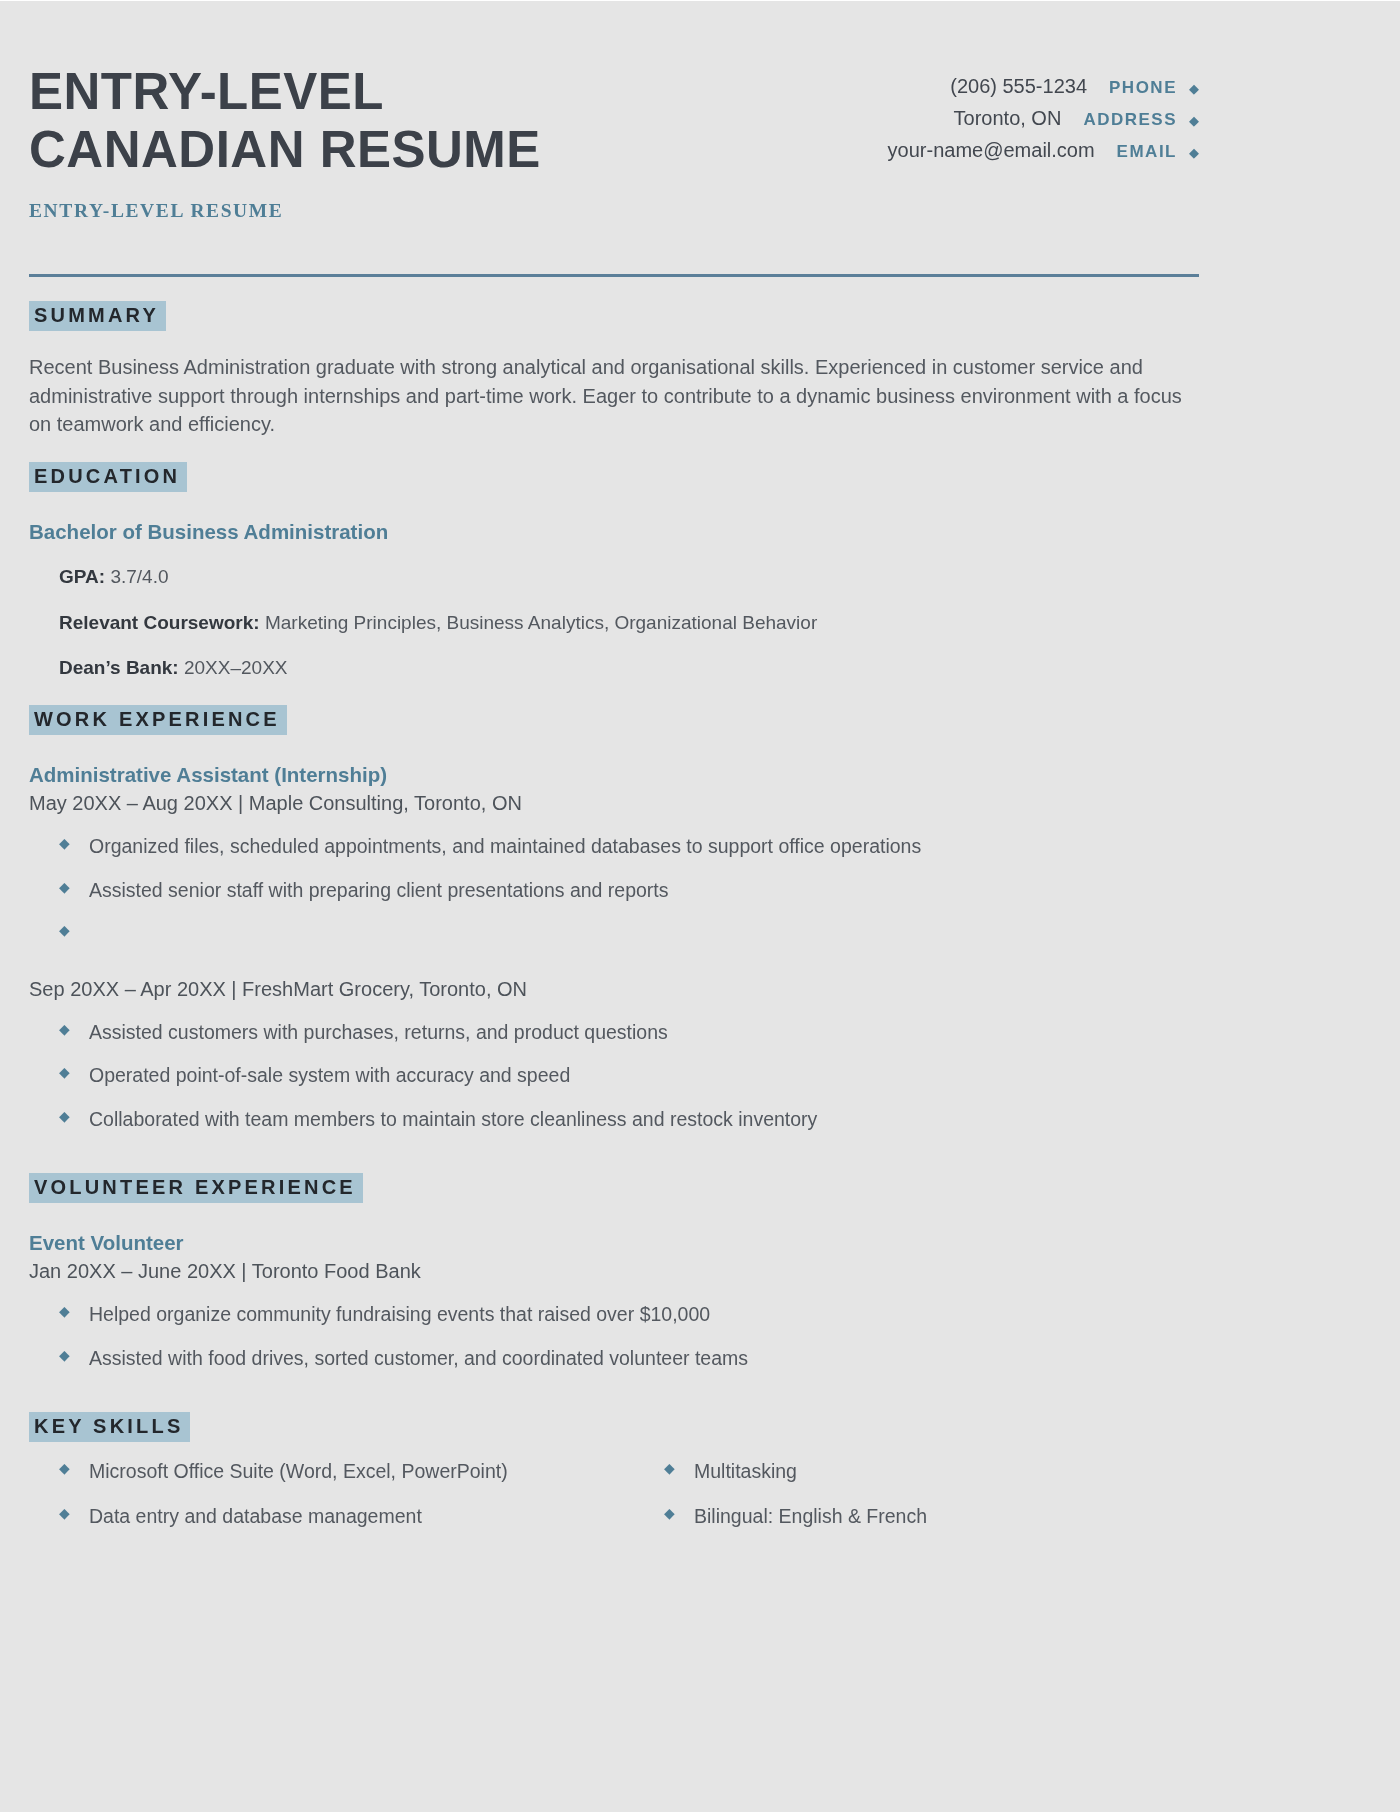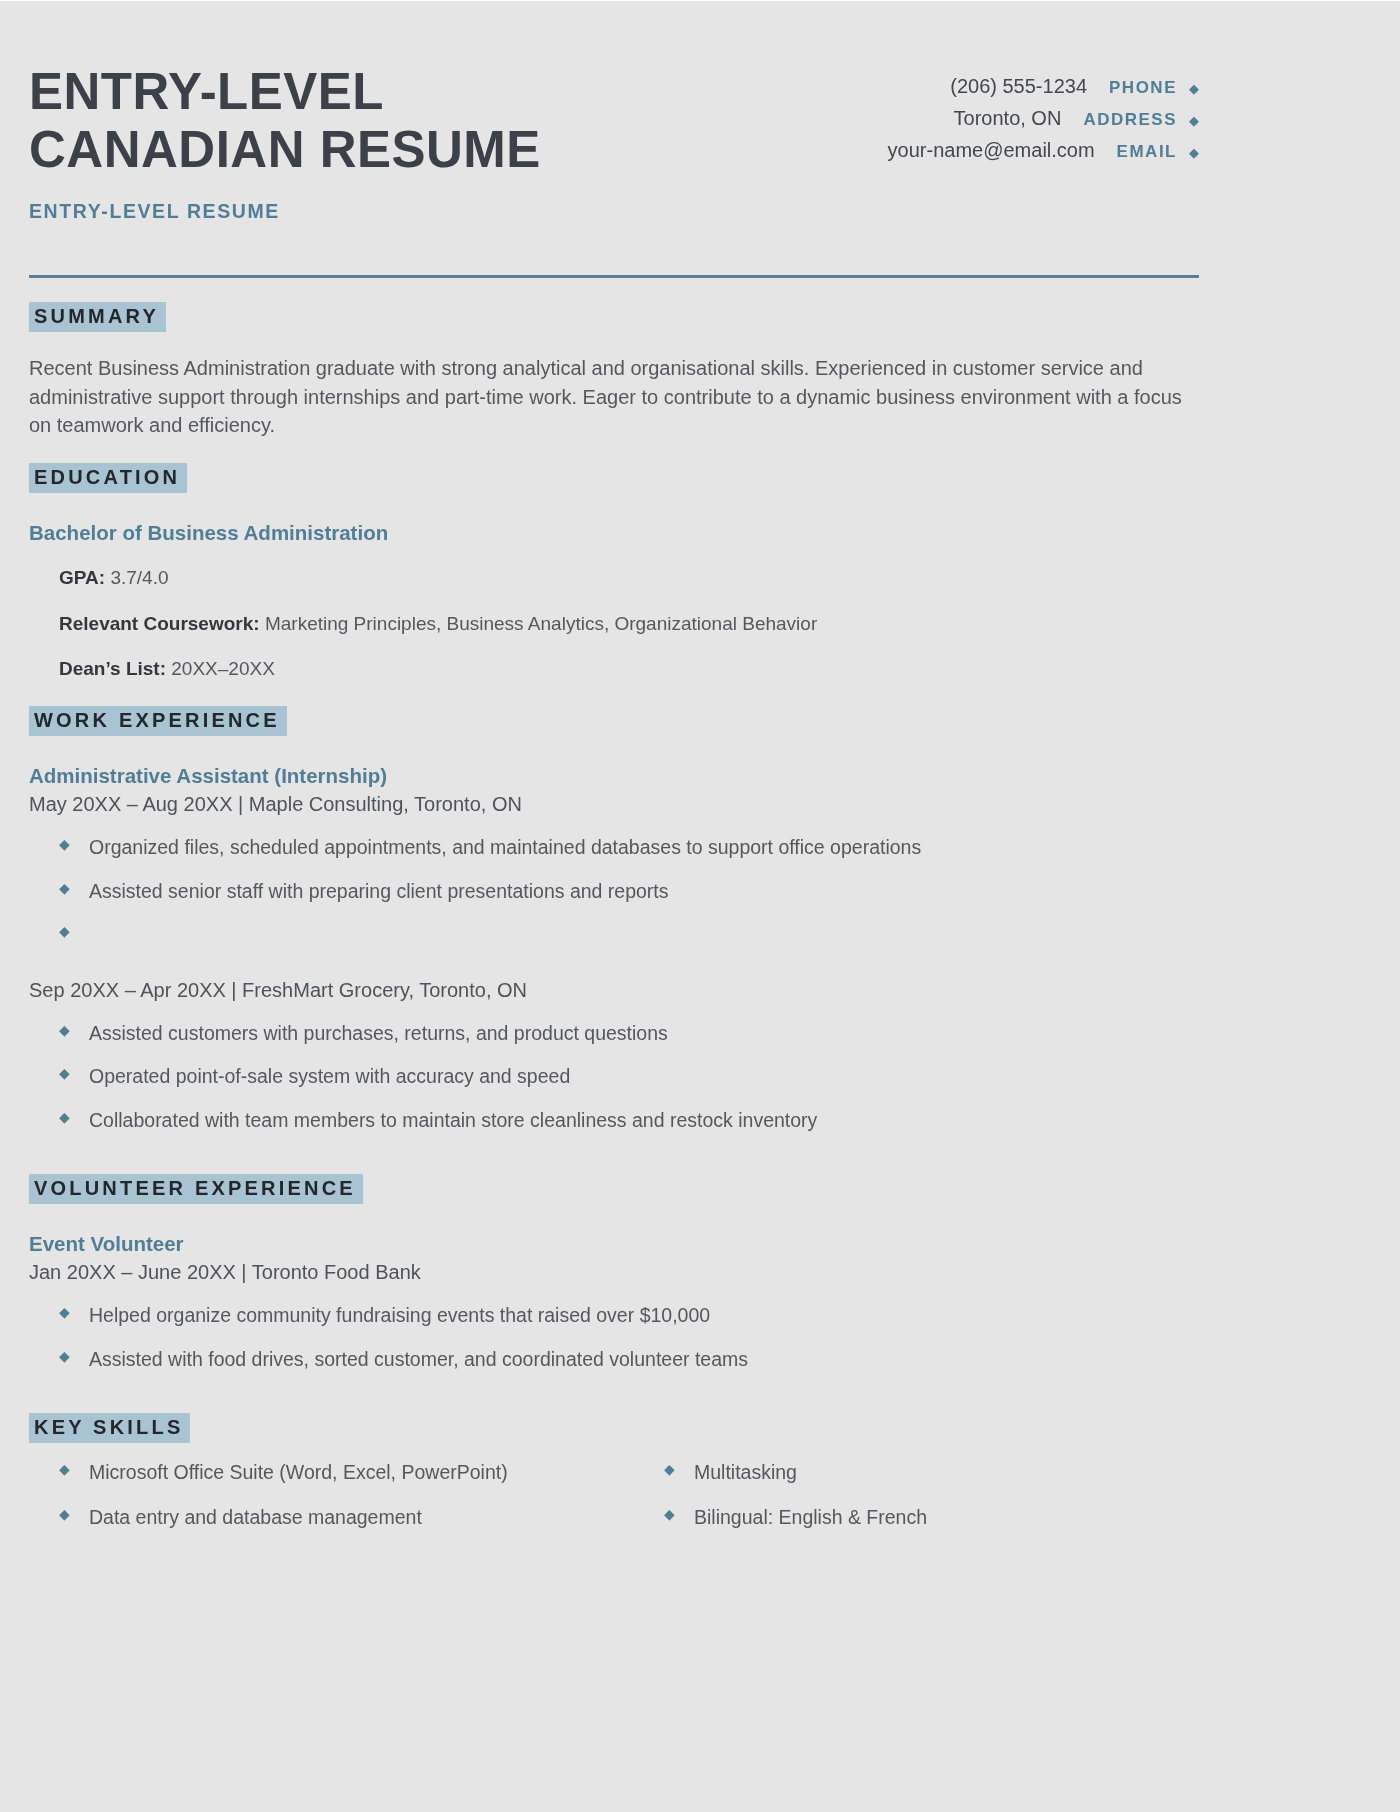--- a/index.html
+++ b/index.html
@@ -45,20 +45,21 @@
     text-transform: uppercase;
     white-space: pre-line;
   }
   .doc-subtitle {
     margin: 22px 0 0 0;
     font-size: 19.5px;
     font-weight: bold;
     letter-spacing: 1.6px;
     color: #4f7e96;
     text-transform: uppercase;
+    font-family: Liberation Serif, serif;
   }
 
   .contact-block {
     padding-top: 18px;
     flex: 0 0 auto;
   }
   .contact-row {
     display: flex;
     align-items: baseline;
     justify-content: flex-end;
@@ -234,21 +235,21 @@
         <ul class="detail-list">
           <li class="detail-item">
             <span class="detail-label">GPA:</span>
             <span>3.7/4.0</span>
           </li>
           <li class="detail-item">
             <span class="detail-label">Relevant Coursework:</span>
             <span>Marketing Principles, Business Analytics, Organizational Behavior</span>
           </li>
           <li class="detail-item">
-            <span class="detail-label">Dean’s List:</span>
+            <span class="detail-label">Dean’s Bank:</span>
             <span>20XX–20XX</span>
           </li>
         </ul>
       </div>
     </div>
 
     <div class="section">
       <div class="section-head">WORK EXPERIENCE</div>
 
       <div class="entry">

